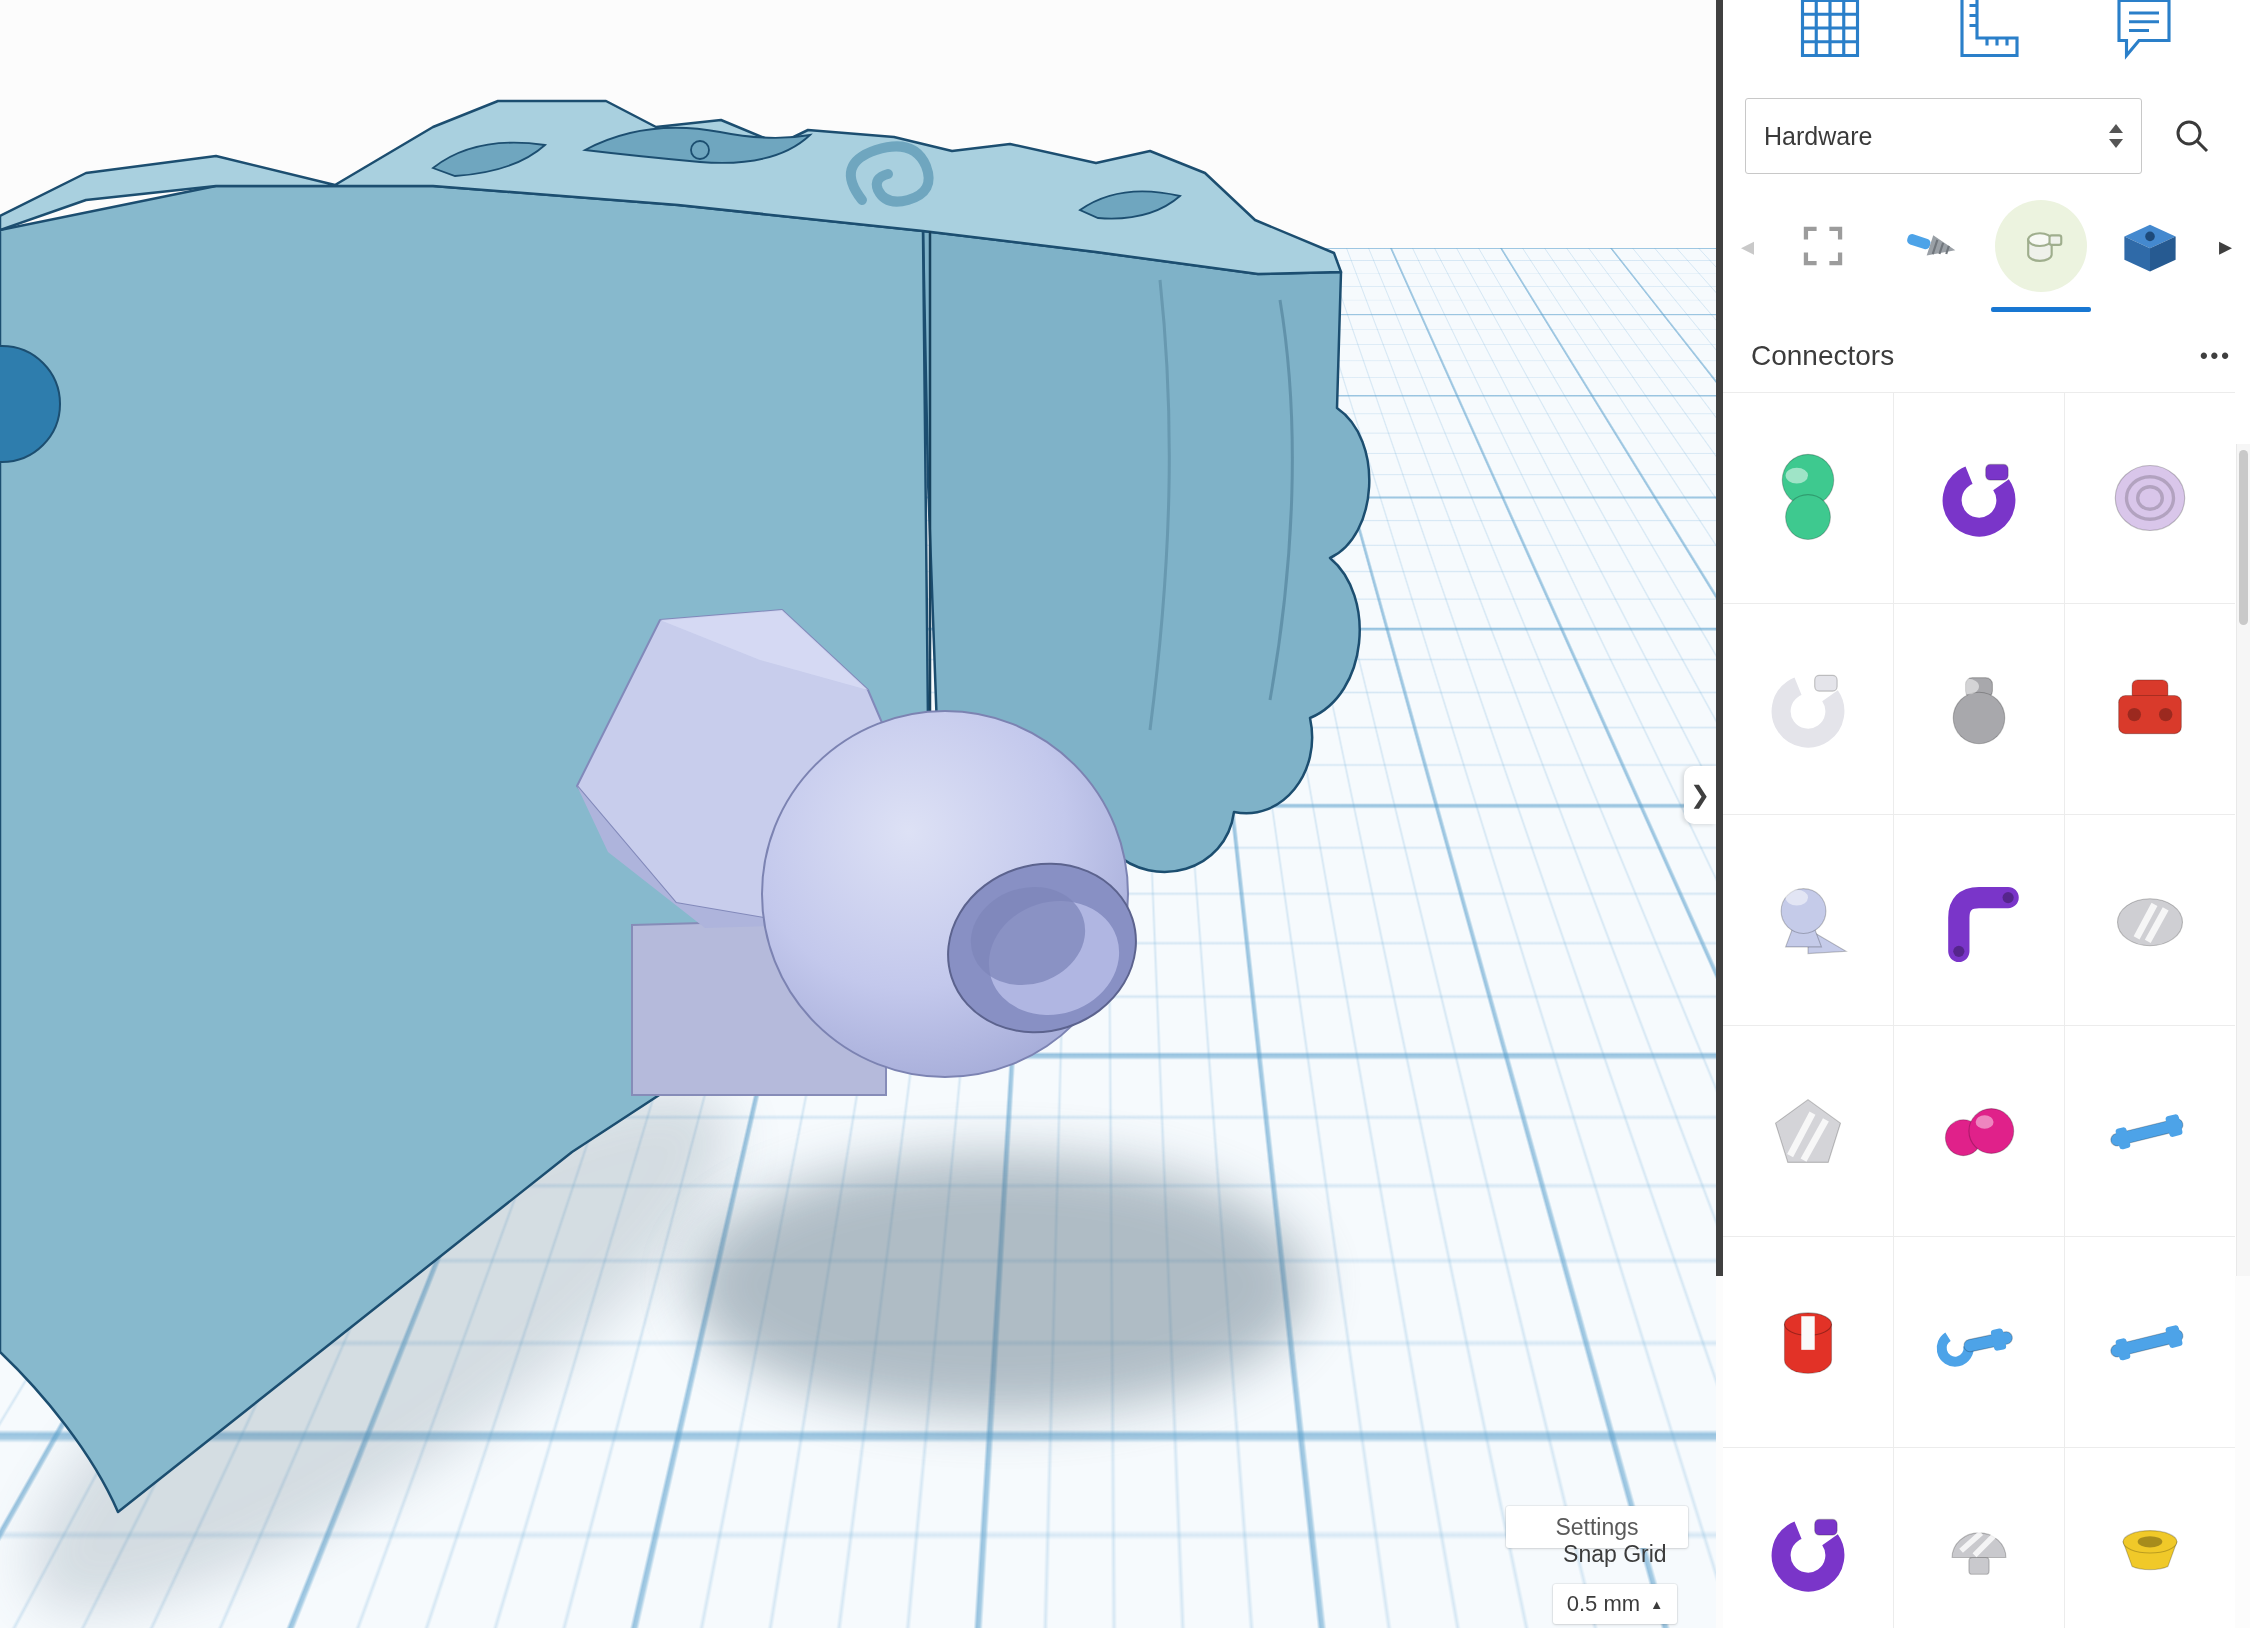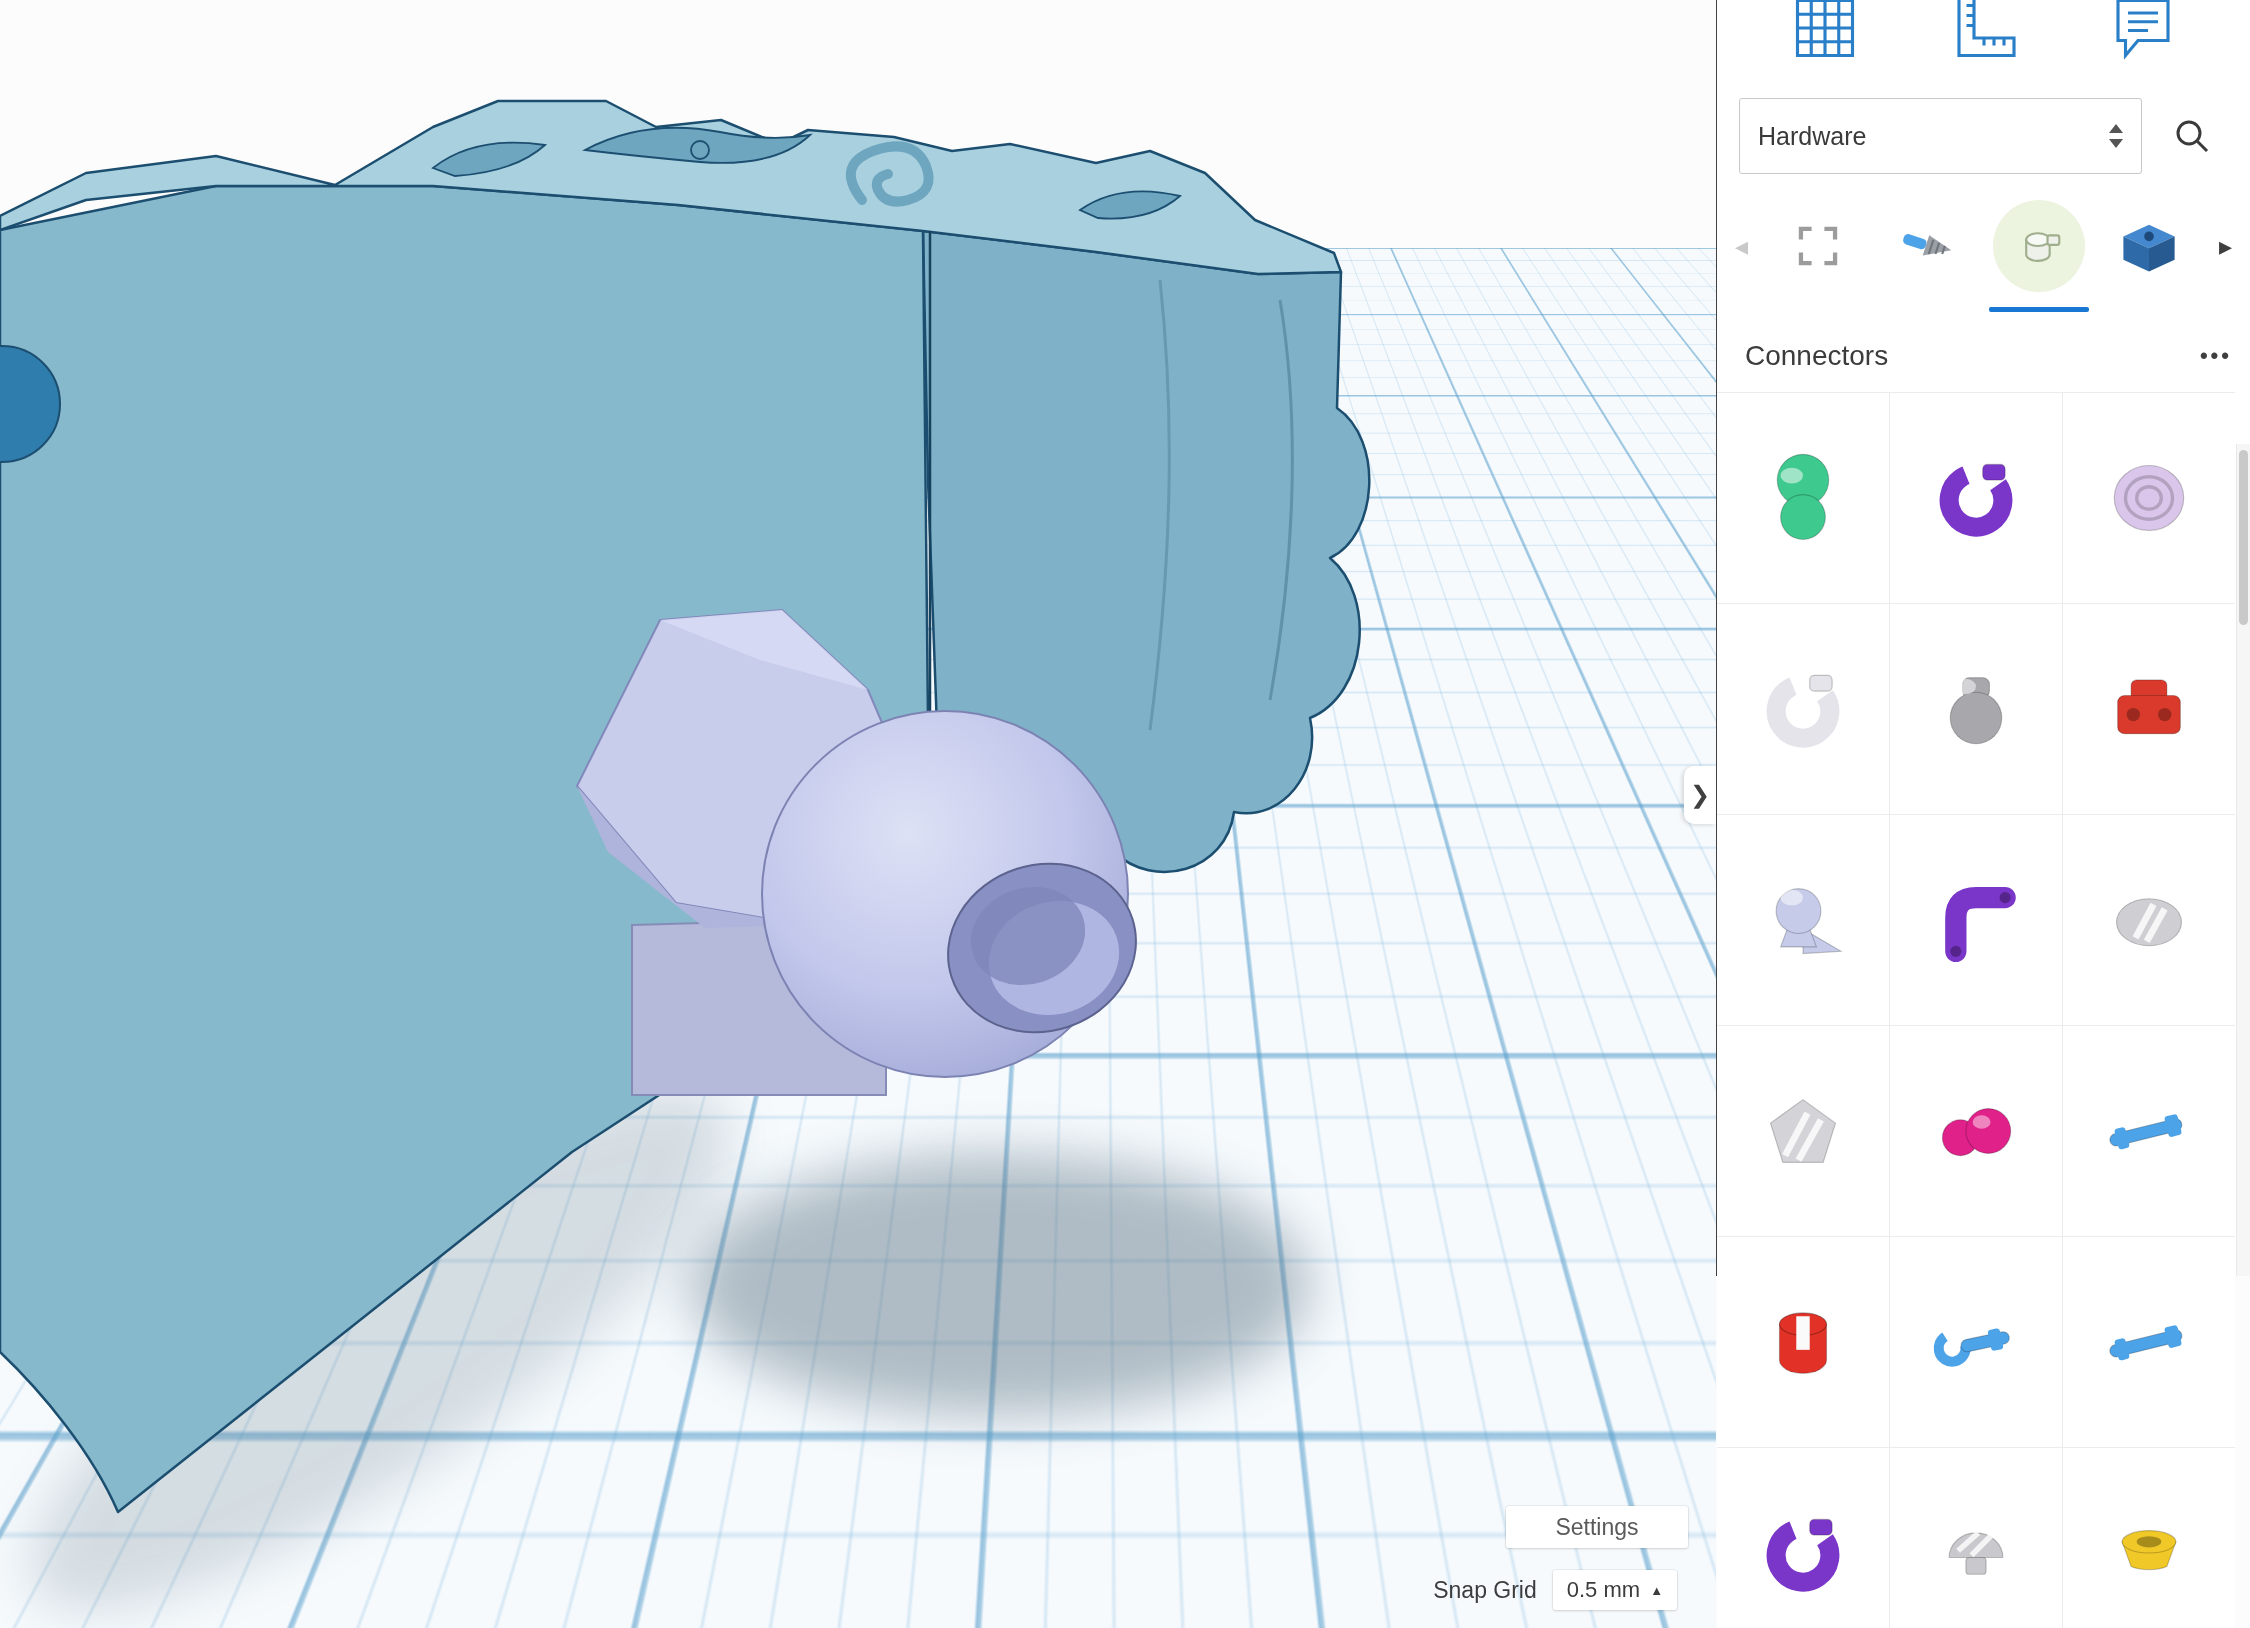--- a/index.html
+++ b/index.html
@@ -13,31 +13,31 @@
       linear-gradient(to right, rgba(88,158,203,.50) 1.5px, transparent 1.5px),
       linear-gradient(to bottom, rgba(88,158,203,.50) 1.5px, transparent 1.5px),
       linear-gradient(to right, rgba(130,185,220,.28) 1px, transparent 1px),
       linear-gradient(to bottom, rgba(130,185,220,.28) 1px, transparent 1px);
     background-size:110px 110px,110px 110px,22px 22px,22px 22px;
     transform-origin:50% 0;transform:perspective(1000px) rotateX(57deg);}
   .scene{position:absolute;left:0;top:0;}
 
   .settings-btn{position:absolute;right:28px;bottom:80px;width:182px;height:42px;background:#fff;border:none;border-radius:3px;
     color:#5a5a5a;font-size:23px;cursor:pointer;box-shadow:0 0 0 1px rgba(0,0,0,.05),0 1px 3px rgba(0,0,0,.12);}
-  .snapgrid{position:absolute;right:39px;bottom:18px;display:flex;align-items:center;gap:16px;}
+  .snapgrid{position:absolute;right:39px;bottom:4px;display:flex;align-items:center;gap:16px;flex-direction:column;}
   .snapgrid .lbl{font-size:23px;color:#3c3c3c;}
   .snapgrid button{display:flex;align-items:center;gap:10px;background:#fff;border:none;border-radius:3px;padding:7px 14px;
     font-size:22px;color:#3c3c3c;cursor:pointer;box-shadow:0 0 0 1px rgba(0,0,0,.05),0 1px 3px rgba(0,0,0,.12);text-align:center;}
   .snapgrid .caret{font-size:13px;color:#3c3c3c;line-height:1;}
   .collapse-tab{position:absolute;right:0;top:766px;width:32px;height:58px;background:#fff;border-radius:10px 0 0 10px;
     box-shadow:-2px 1px 4px rgba(0,0,0,.14);display:flex;align-items:center;justify-content:center;cursor:pointer;}
   .collapse-tab span{font-size:24px;color:#3f3f3f;}
 
   
-  .panel{position:absolute;right:0;top:0;width:534px;height:1276px;background:#fff;border-left:1px solid #404040;}
+  .panel{position:absolute;right:0;top:0;width:534px;height:1276px;background:#fff;border-left:7px solid #404040;}
   .panel-toolbar{height:92px;display:flex;justify-content:space-around;align-items:flex-start;padding:0 28px;overflow:hidden;color:var(--icon-blue,#2a7fc9);}
   .panel-toolbar .tool{margin-top:-12px;cursor:pointer;}
 
   .search-row{display:flex;align-items:center;gap:14px;padding:6px 22px 0 22px;}
   .select{flex:1;height:76px;border:1px solid #c8c8c8;border-radius:3px;display:flex;align-items:center;justify-content:space-between;
     padding:0 18px;font-size:25px;color:#3a3a3a;cursor:pointer;background:#fff;}
   .stepper{display:flex;flex-direction:column;gap:6px;}
   .stepper i{width:0;height:0;border-left:7px solid transparent;border-right:7px solid transparent;}
   .stepper .up{border-bottom:9px solid #555;}
   .stepper .down{border-top:9px solid #555;}

